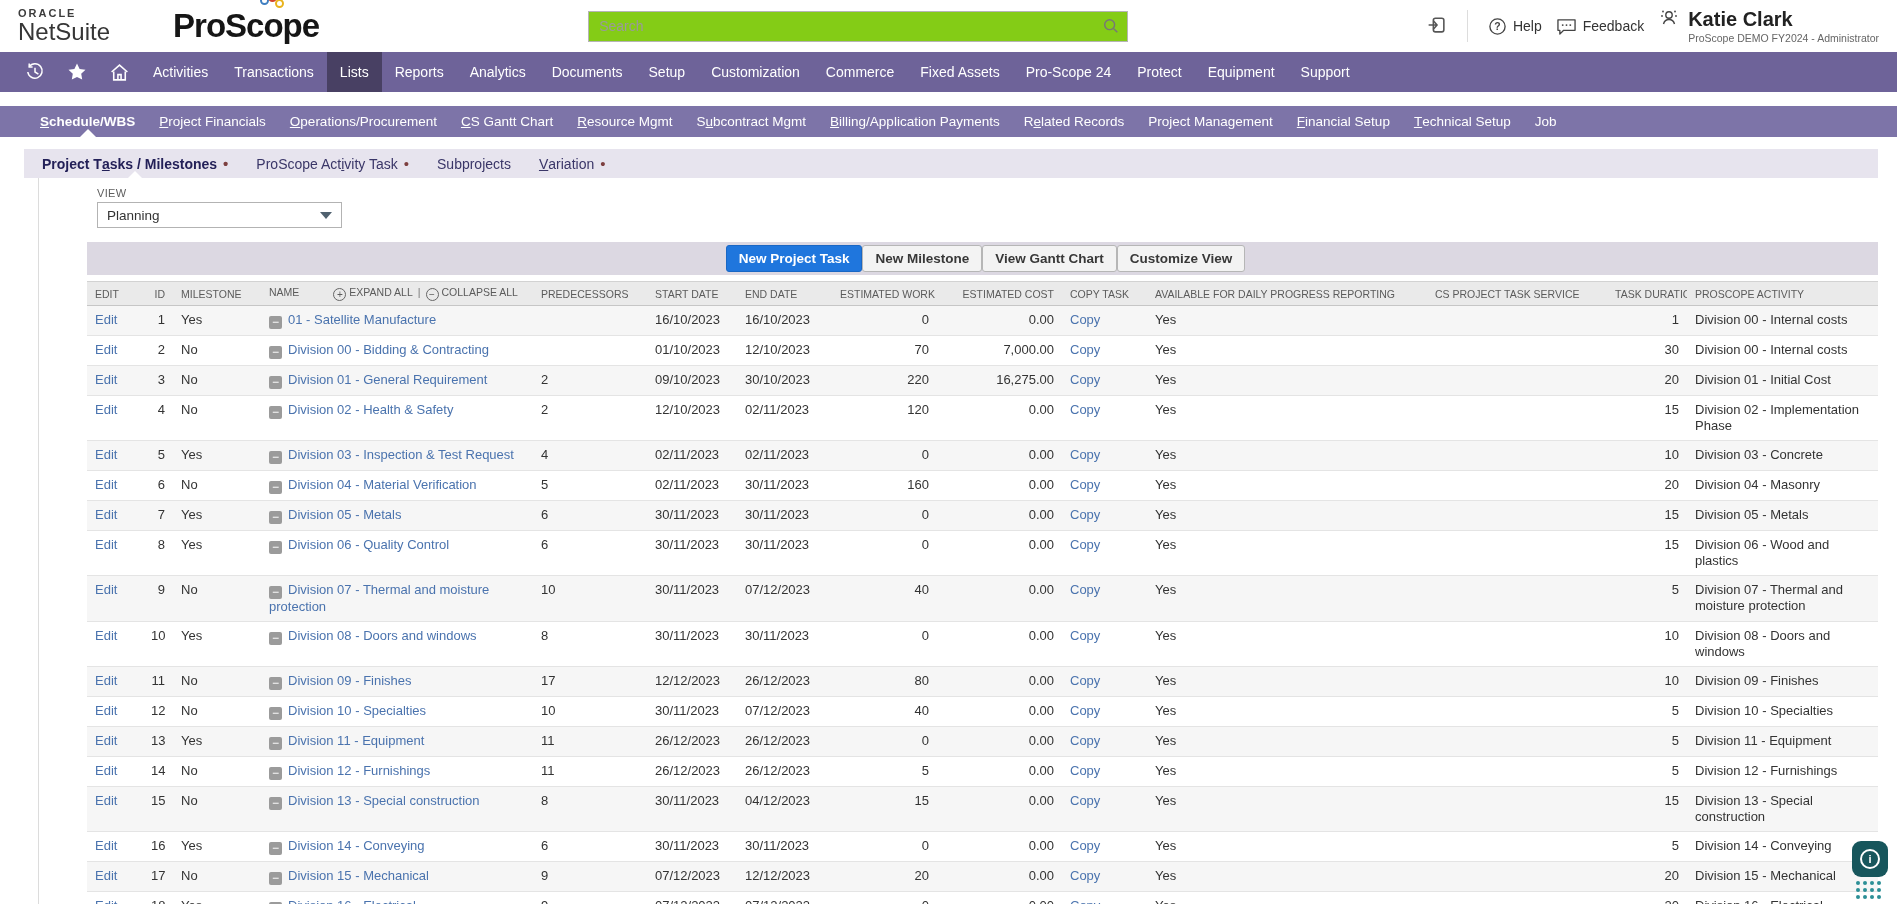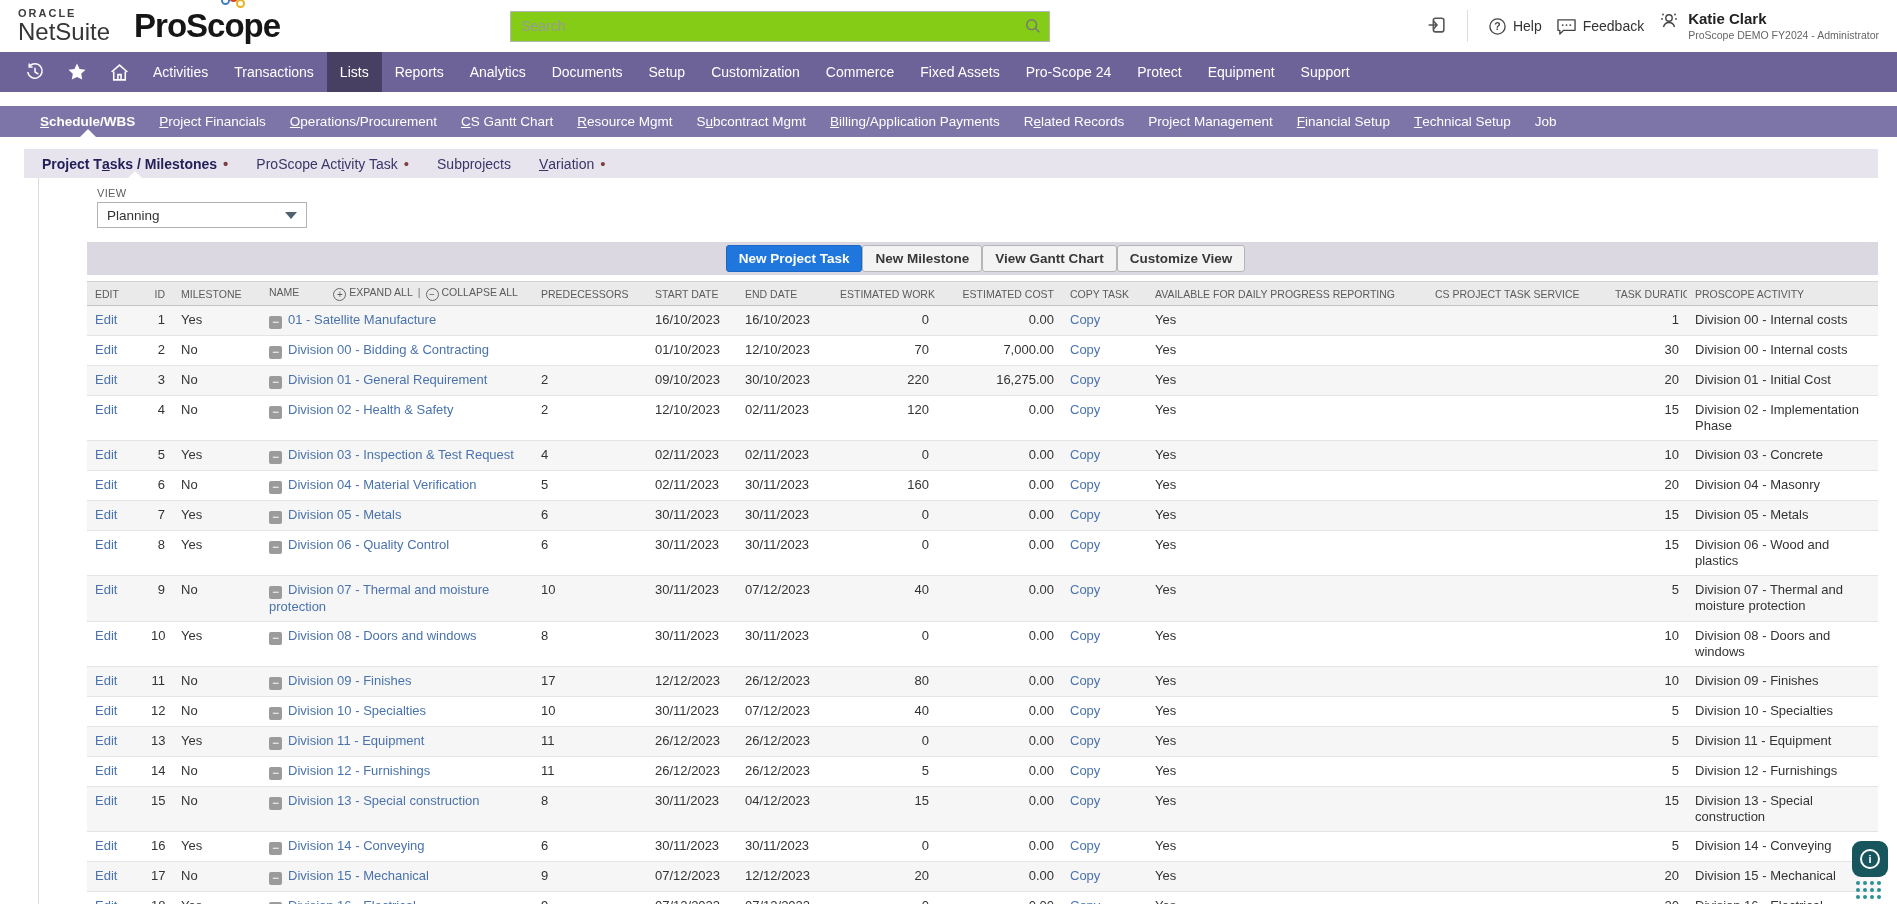--- a/index.html
+++ b/index.html
@@ -2,41 +2,41 @@
 <html><head>
 <meta charset="utf-8">
 <style>
   * { box-sizing: border-box; margin: 0; padding: 0; }
   html,body { width:1897px; height:904px; overflow:hidden; background:#fff;
     font-family:"Liberation Sans", sans-serif; }
   body { position:relative; }
   u { text-decoration: underline; }
 
   
-  .hdr { height:52px; background:#fff; display:flex; align-items:center; padding:0 18px 0 18px; }
+  .hdr { height:52px; background:#fff; display:flex; align-items:center; padding:0 18px 0 18px;gap:39px; }
   .ns-logo { display:flex; flex-direction:column; line-height:1; margin-right:24px; }
   .ns-logo .oracle { font-size:11px; font-weight:700; letter-spacing:2px; color:#3c3c3c; }
   .ns-logo .netsuite { font-size:24px; font-weight:500; color:#363636; margin-top:1px; }
   .ps-logo { font-size:33px; font-weight:700; color:#161616; letter-spacing:-1px; position:relative; margin-right:40px; }
   .ps-logo .logo-o { position:relative; }
   .ps-logo .dot { position:absolute; width:9px; height:9px; border-radius:50%; border:2.5px solid; background:transparent; }
   .ps-logo .dot.blue   { border-color:#3f7fc1; left:-3px;  top:-11px; }
   .ps-logo .dot.red    { border-color:#d4452c; left:5px;   top:-14px; }
   .ps-logo .dot.yellow { border-color:#e9b31c; left:12px;  top:-8px; }
   .search-wrap { position:relative; width:540px; height:31px; margin-left:190px; }
   .search-wrap input { width:100%; height:100%; border:1px solid #b5b5b5; padding:0 34px 0 10px;
     font-size:14px; color:#333; outline:none; font-family:inherit; background:#84cc16; }
   .search-wrap input::placeholder { color:#9a9a9a; }
   .search-wrap .mag { position:absolute; right:8px; top:6px; }
   .hdr-right { margin-left:auto; display:flex; align-items:center; gap:14px; }
   .hdr-iconbtn { display:flex; align-items:center; gap:6px; font-size:14px; color:#333; cursor:pointer; }
   .hdr-divider { width:1px; height:32px; background:#ddd; margin:0 6px; }
   .user-block { display:flex; align-items:flex-start; gap:8px; }
   .user-texts { display:flex; flex-direction:column; line-height:1.25; }
-  .user-name { font-size:15px; font-weight:700; color:#222; }
+  .user-name { font-size:20px; font-weight:700; color:#222; }
   .user-role { font-size:10.5px; color:#666; }
 
   
   .mainnav { height:40px; background:#6e6399; display:flex; align-items:stretch; color:#fff; padding-left:14px; }
   .nav-icon-btn { width:42px; display:flex; align-items:center; justify-content:center; cursor:pointer; }
   .nav-item { padding:12px 13px; display:flex; align-items:center; font-size:14px; font-weight:400; cursor:pointer; white-space:nowrap; }
   .nav-item.active { background:#484063; }
 
   .nav-gap { height:14px; background:#fff; }
 
@@ -54,21 +54,21 @@
     display:flex; align-items:center; white-space:nowrap; }
   .tab.active { font-weight:700; color:#232058; }
   .tab.active::after { content:""; position:absolute; left:50%; bottom:0; transform:translateX(-50%);
     border-left:7px solid transparent; border-right:7px solid transparent; border-bottom:7px solid #fff; }
   .tab-bullet { color:#7d3f3f; margin-left:6px; font-size:15px; line-height:1; }
 
   
   .content-box { margin:0 19px 0 38px; border-left:1px solid #dcdcdc;padding-left:48px; }
   .view-block { padding:9px 0 0 10px; }
   .view-label { font-size:11px; color:#5e5e5e; letter-spacing:.3px; }
-  .select-box { margin-top:3px; width:210px; height:26px; border:1px solid #b3b3b3; background:#fff;
+  .select-box { margin-top:3px; width:245px; height:26px; border:1px solid #b3b3b3; background:#fff;
     display:flex; align-items:center; justify-content:space-between; padding:0 9px; cursor:pointer; }
   .select-box .sel-text { font-size:13.5px; color:#333; }
   .select-box .caret { width:0; height:0; border-left:6px solid transparent; border-right:6px solid transparent;
     border-top:7px solid #50616f; }
 
   .toolbar { margin-top:14px; background:#dcd8e2; height:33px; display:flex; align-items:center; padding-left:6px;justify-content:center; }
   .btn { background:#f3f3f3; border:1px solid #b6b6b6; border-radius:3px; font-family:inherit;
     font-size:13.5px; font-weight:700; color:#383838; padding:5px 12px; cursor:pointer; white-space:nowrap; }
   .btn.primary { background:#1f76dd; border-color:#1a67c4; color:#fff; }
 

